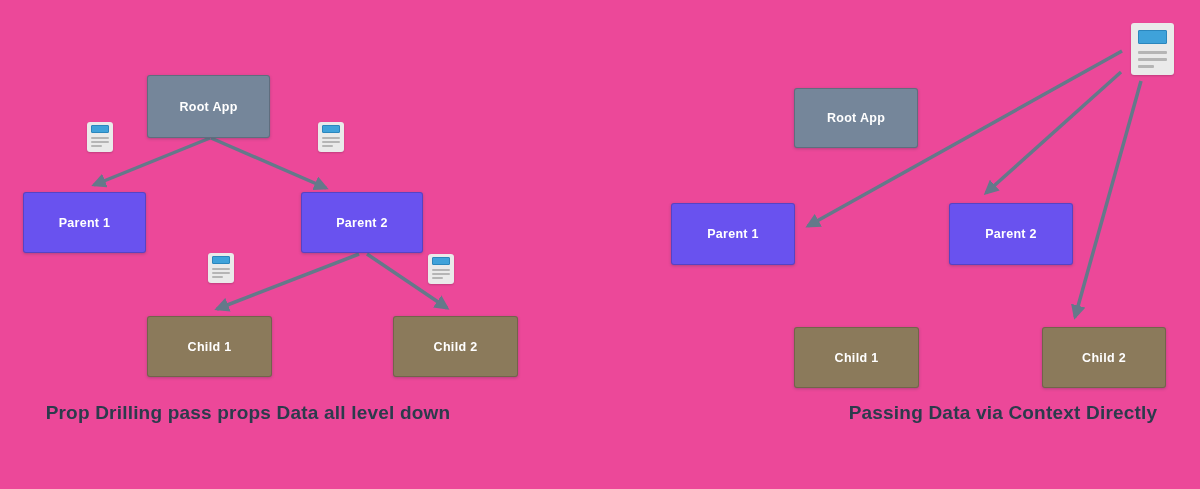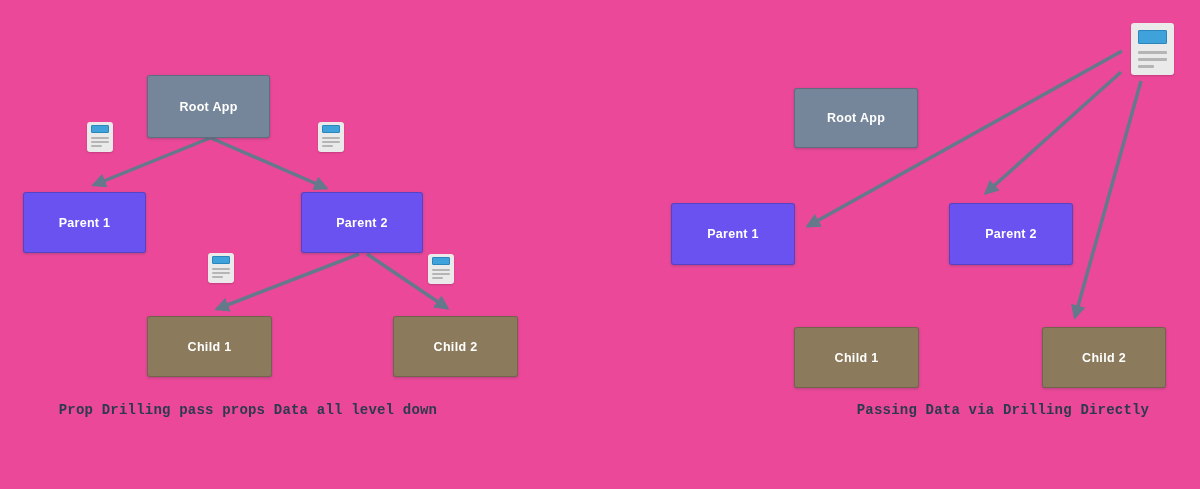--- a/index.html
+++ b/index.html
@@ -33,23 +33,22 @@
   .doc-icon.sm .img { height:8px; width:100%; margin-bottom:2px; }
   .doc-icon.sm .ln  { height:2px; width:100%; margin-top:2px; }
   .doc-icon.sm .ln.short { width:11px; }
   .doc-icon.lg { width:43px; height:52px; padding:7px; }
   .doc-icon.lg .img { height:15px; width:100%; margin-bottom:3px; }
   .doc-icon.lg .ln  { height:3px; width:100%; margin-top:4px; }
   .doc-icon.lg .ln.short { width:16px; }
 
   .caption {
     position:absolute; transform:translateX(-50%);
-    color:#2c3b4c; font-size:14px; font-weight:600; letter-spacing:.2px;
+    color:#2c3b4c; font-size:19px; font-weight:600; letter-spacing:.2px;
     white-space:nowrap;
-    font-family:Liberation Mono, monospace;
   }
 </style>
 </head>
 <body>
 
 <div class="canvas">
 
   <svg class="wires" width="1200" height="489" viewBox="0 0 1200 489">
     <defs>
       <marker id="ah" viewBox="0 0 10 10" refX="8" refY="5" markerWidth="4.2" markerHeight="4.2" orient="auto-start-reverse">
@@ -106,15 +105,15 @@
   <div class="node child" style="left:794px;  top:327px; width:125px; height:61px;">Child 1</div>
   <div class="node child" style="left:1042px; top:327px; width:124px; height:61px;">Child 2</div>
 
   <div class="doc-icon lg" style="left:1131px; top:23px;">
     <div class="img"></div>
     <div class="ln"></div>
     <div class="ln"></div>
     <div class="ln short"></div>
   </div>
 
-  <div class="caption" style="left:1003px; top:402px;">Passing Data via Drilling Directly</div>
+  <div class="caption" style="left:1003px; top:402px;">Passing Data via Context Directly</div>
 
 </div>
 
 </body></html>

